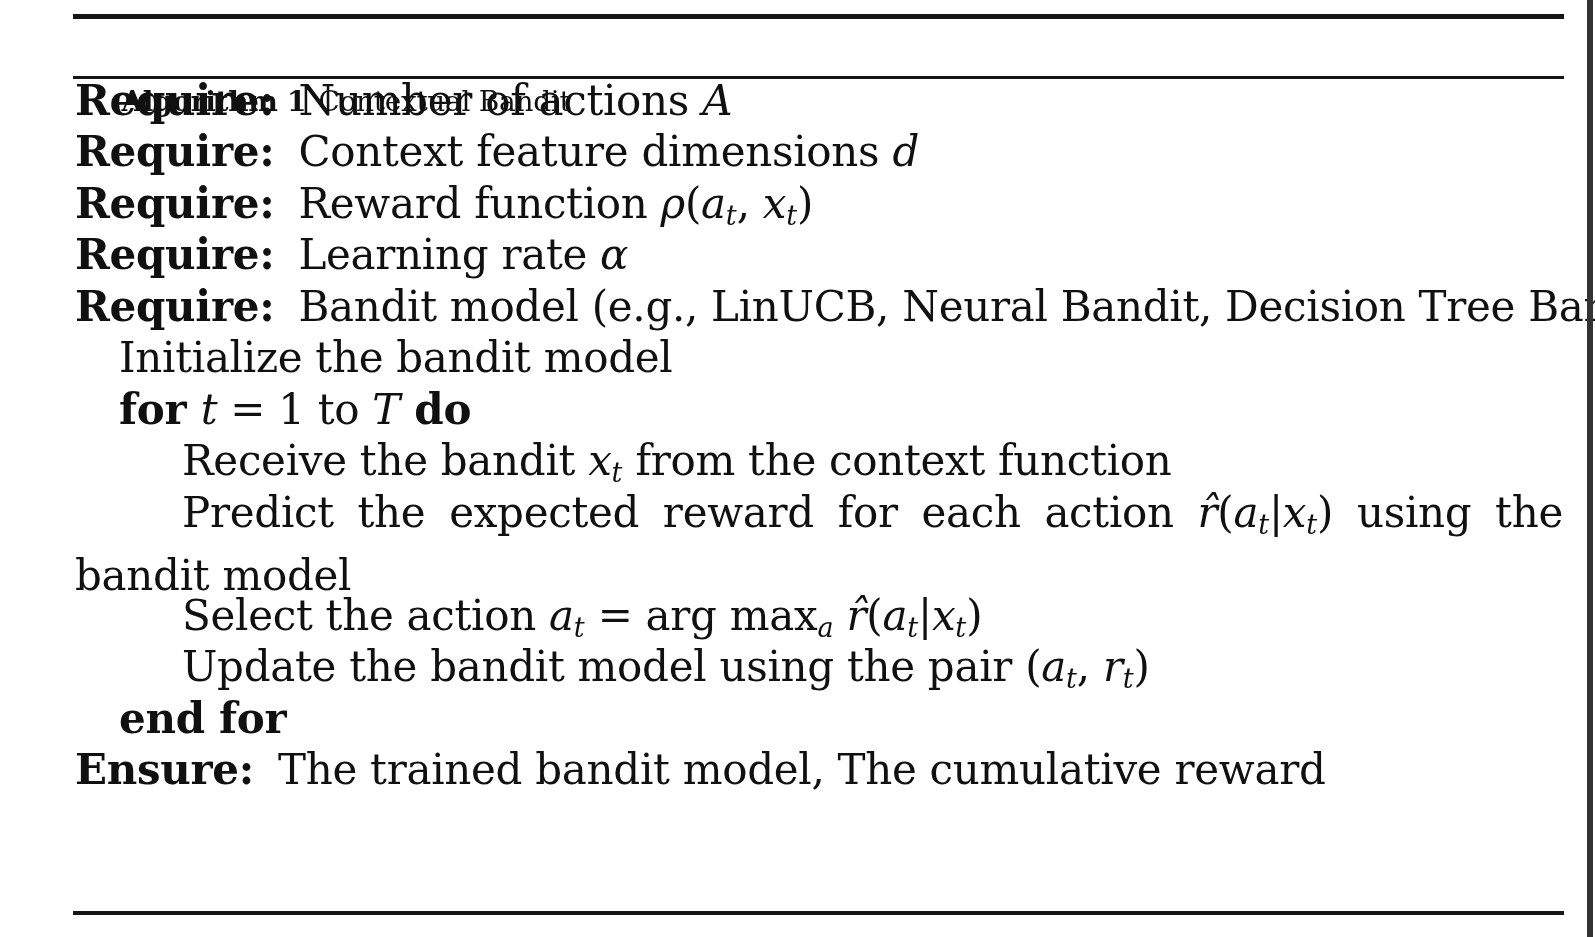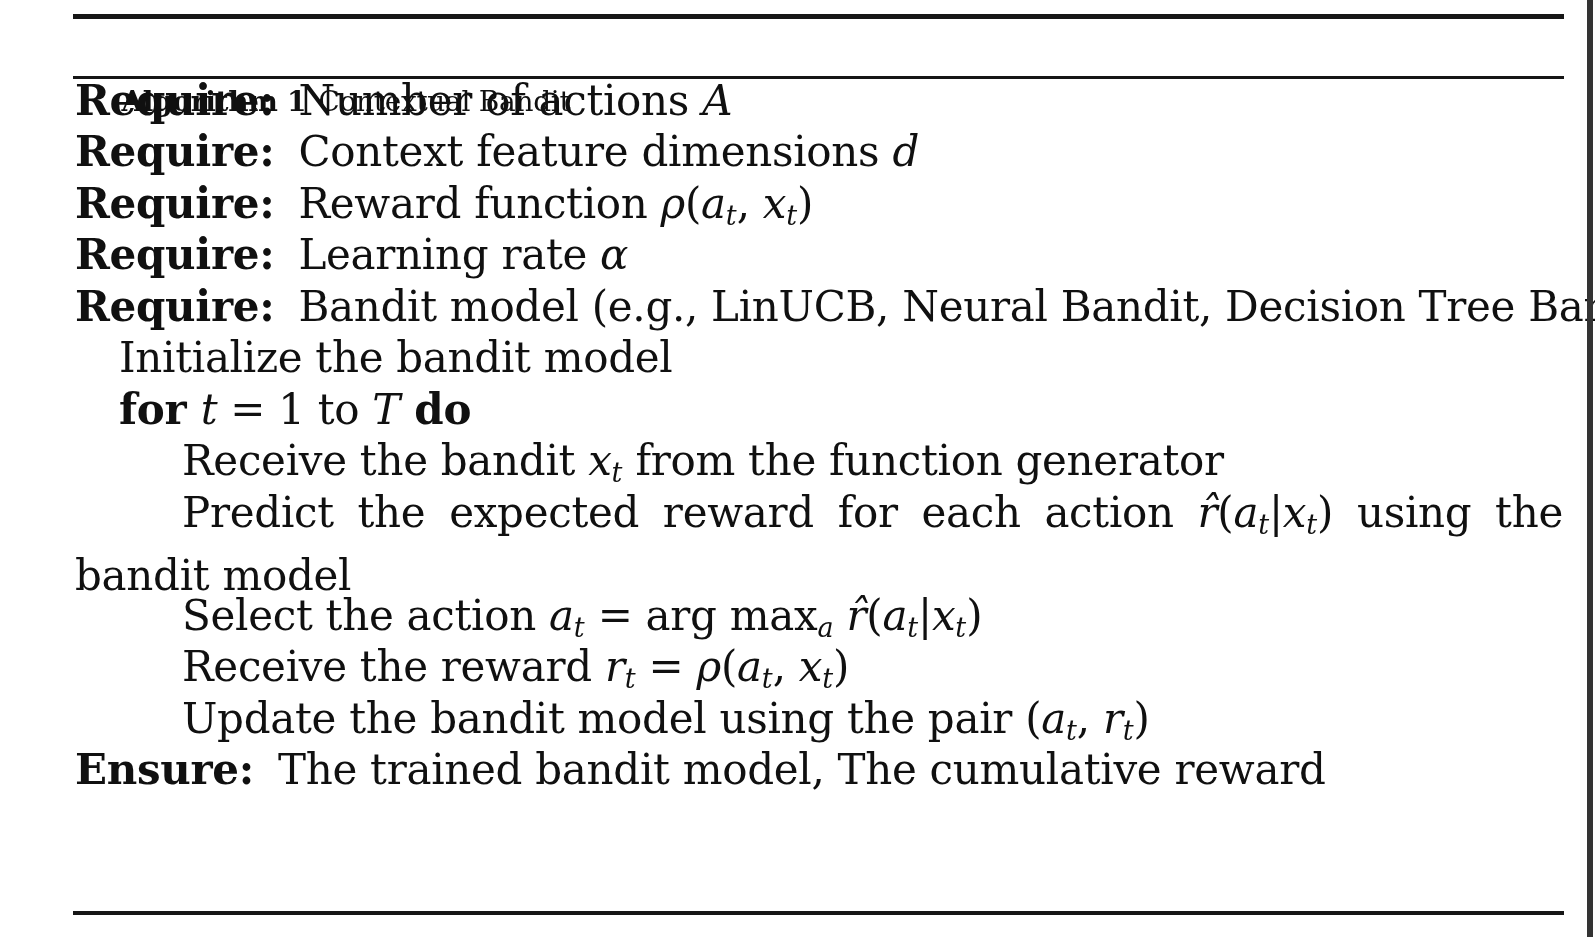--- a/index.html
+++ b/index.html
@@ -94,23 +94,23 @@
   <div class="rule rule-mid"></div>
 
   <div class="algo-body" id="algo-body">
       <div class="line indent-0"><span class="kw lbl">Require:</span><span>Number of actions </span><span class="it">A</span></div>
       <div class="line indent-0"><span class="kw lbl">Require:</span><span>Context feature dimensions </span><span class="it">d</span></div>
       <div class="line indent-0"><span class="kw lbl">Require:</span><span>Reward function </span><span class="it">ρ</span><span>(</span><span class="it">a</span><span class="sb">t</span><span>, </span><span class="it">x</span><span class="sb">t</span><span>)</span></div>
       <div class="line indent-0"><span class="kw lbl">Require:</span><span>Learning rate </span><span class="it">α</span></div>
       <div class="line indent-0"><span class="kw lbl">Require:</span><span>Bandit model (e.g., LinUCB, Neural Bandit, Decision Tree Bandit)</span></div>
       <div class="line indent-1"><span>Initialize the bandit model</span></div>
       <div class="line indent-1"><span class="kw">for </span><span class="it">t</span><span> = 1 to </span><span class="it">T</span><span class="kw"> do</span></div>
-      <div class="line indent-2"><span>Receive the bandit </span><span class="it">x</span><span class="sb">t</span><span> from the function generator</span></div>
+      <div class="line indent-2"><span>Receive the bandit </span><span class="it">x</span><span class="sb">t</span><span> from the context function</span></div>
       <div class="line indent-0 wrapblock"><span>Predict the expected reward for each action </span><span class="it">r̂</span><span>(</span><span class="it">a</span><span class="sb">t</span><span>|</span><span class="it">x</span><span class="sb">t</span><span>) using the bandit model</span></div>
       <div class="line indent-2"><span>Select the action </span><span class="it">a</span><span class="sb">t</span><span> = arg max</span><span class="sb">a</span><span> </span><span class="it">r̂</span><span>(</span><span class="it">a</span><span class="sb">t</span><span>|</span><span class="it">x</span><span class="sb">t</span><span>)</span></div>
-      <div class="line indent-2"><span>Receive the reward </span><span class="it">r</span><span class="sb">t</span><span> = </span><span class="it">ρ</span><span>(</span><span class="it">a</span><span class="sb">t</span><span>, </span><span class="it">x</span><span class="sb">t</span><span>)</span></div>
       <div class="line indent-2"><span>Update the bandit model using the pair (</span><span class="it">a</span><span class="sb">t</span><span>, </span><span class="it">r</span><span class="sb">t</span><span>)</span></div>
+      <div class="line indent-1"><span class="kw">end for</span></div>
       <div class="line indent-0"><span class="kw lbl">Ensure:</span><span>The trained bandit model, The cumulative reward</span></div>
     </div>
 
   <div class="rule rule-bottom"></div>
   <div class="right-edge"></div>
 </div>
 
 </body></html>

